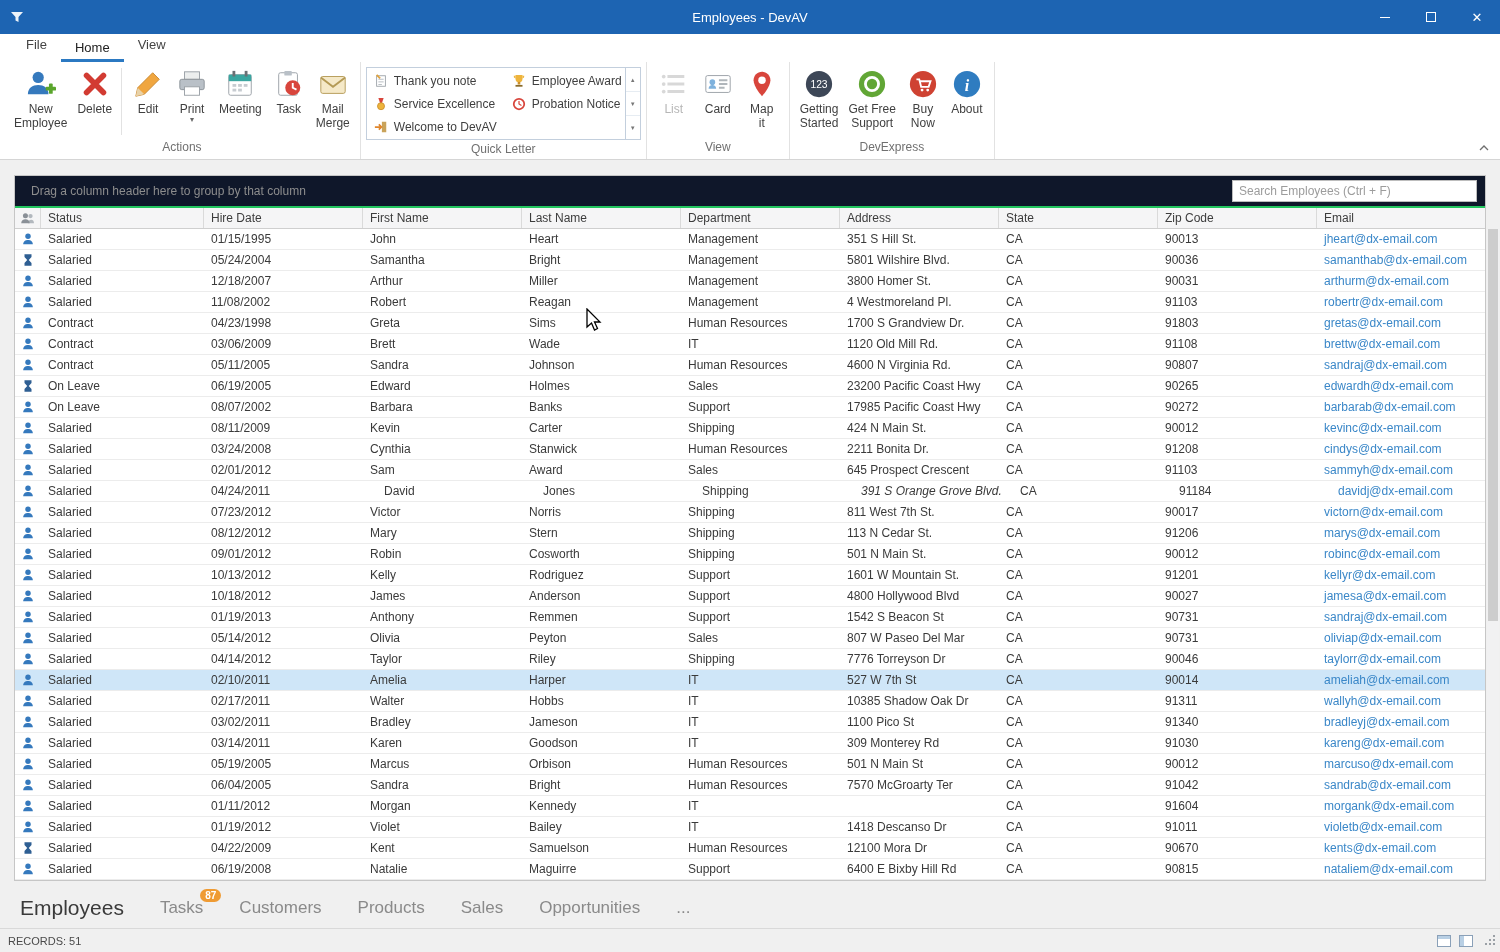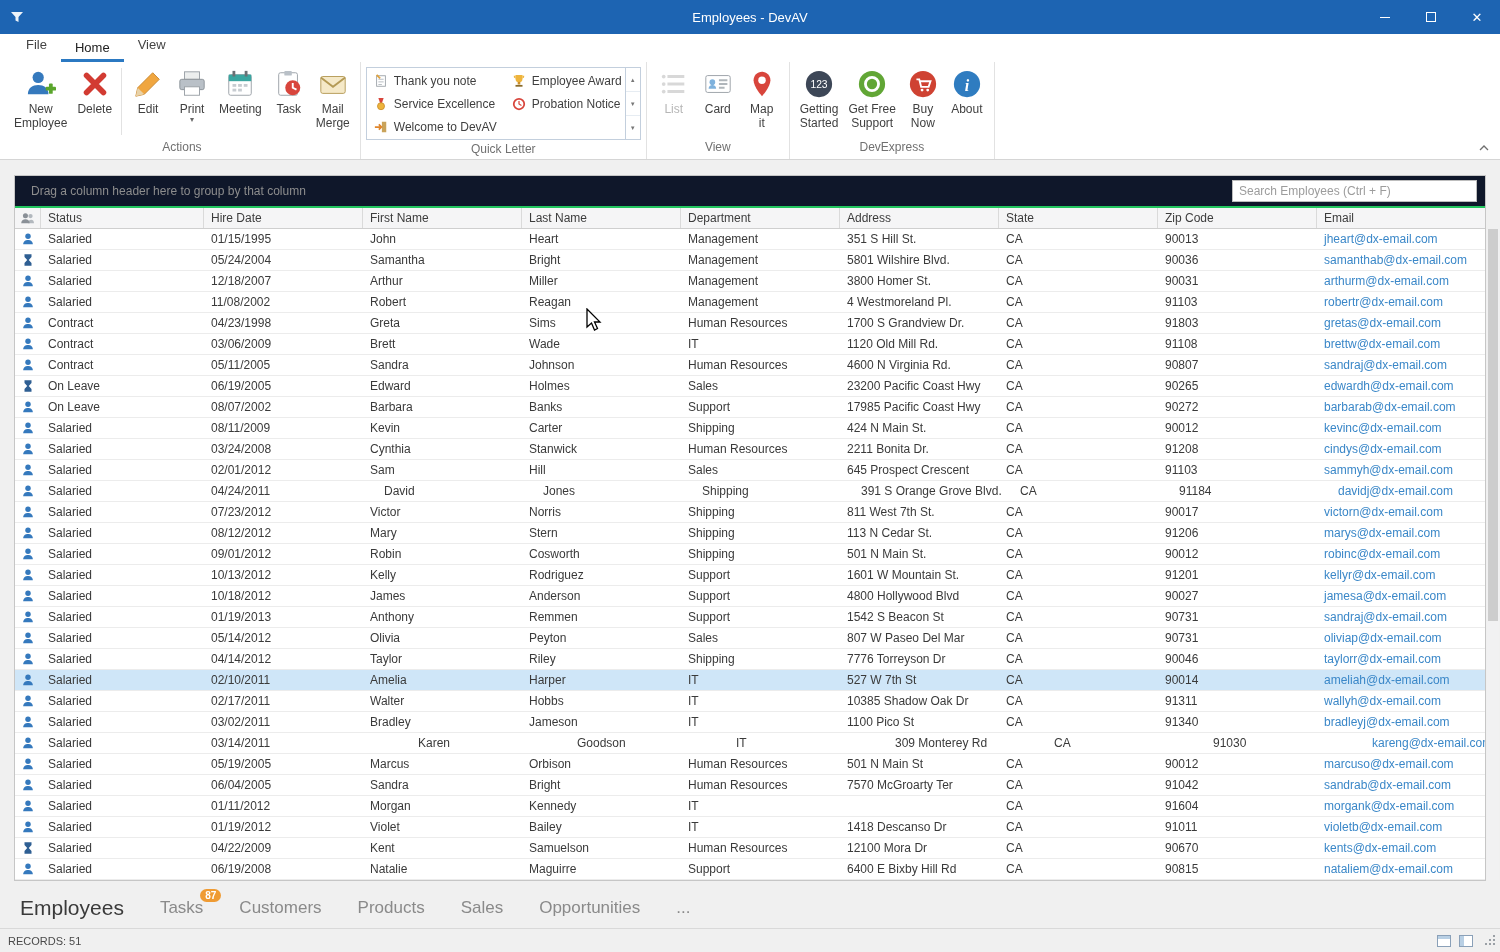--- a/index.html
+++ b/index.html
@@ -586,42 +586,42 @@
         <div class="grow">
           <div class="gcell icon" style="width: 26px;">
             <svg viewBox="0 0 16 16">
               <circle cx="8" cy="4.8" r="3.1" fill="#3579bd"></circle>
               <path d="M2.5 14c0-3.5 2.5-5 5.5-5s5.5 1.5 5.5 5z" fill="#3579bd"></path>
             </svg>
           </div>
           <div class="gcell" style="width: 163px;">Salaried</div>
           <div class="gcell" style="width: 159px;">02/01/2012</div>
           <div class="gcell" style="width: 159px;">Sam</div>
-          <div class="gcell" style="width: 159px;">Hill</div>
+          <div class="gcell" style="width: 159px;">Award</div>
           <div class="gcell" style="width: 159px;">Sales</div>
           <div class="gcell" style="width: 159px;">645 Prospect Crescent</div>
           <div class="gcell" style="width: 159px;">CA</div>
           <div class="gcell" style="width: 159px;">91103</div>
           <div class="gcell" style="flex: 1 1 0%;">
             <span class="email-link">sammyh@dx-email.com</span>
           </div>
         </div>
         <div class="grow">
           <div class="gcell icon" style="width: 26px;">
             <svg viewBox="0 0 16 16">
               <circle cx="8" cy="4.8" r="3.1" fill="#3579bd"></circle>
               <path d="M2.5 14c0-3.5 2.5-5 5.5-5s5.5 1.5 5.5 5z" fill="#3579bd"></path>
             </svg>
           </div>
           <div class="gcell" style="width: 163px;">Salaried</div>
           <div class="gcell" style="width: 159px;">04/24/2011</div>
           <div class="gcell" style="width: 159px; margin-left: 14px;">David</div>
           <div class="gcell" style="width: 159px;">Jones</div>
           <div class="gcell" style="width: 159px;">Shipping</div>
-          <div class="gcell" style="width: 159px;">391 S Orange Grove Blvd.</div>
+          <div class="gcell" style="width: 159px; font-style: italic;">391 S Orange Grove Blvd.</div>
           <div class="gcell" style="width: 159px;">CA</div>
           <div class="gcell" style="width: 159px;">91184</div>
           <div class="gcell" style="flex: 1 1 0%;">
             <span class="email-link">davidj@dx-email.com</span>
           </div>
         </div>
         <div class="grow">
           <div class="gcell icon" style="width: 26px;">
             <svg viewBox="0 0 16 16">
               <circle cx="8" cy="4.8" r="3.1" fill="#3579bd"></circle>
@@ -832,21 +832,21 @@
         </div>
         <div class="grow">
           <div class="gcell icon" style="width: 26px;">
             <svg viewBox="0 0 16 16">
               <circle cx="8" cy="4.8" r="3.1" fill="#3579bd"></circle>
               <path d="M2.5 14c0-3.5 2.5-5 5.5-5s5.5 1.5 5.5 5z" fill="#3579bd"></path>
             </svg>
           </div>
           <div class="gcell" style="width: 163px;">Salaried</div>
           <div class="gcell" style="width: 159px;">03/14/2011</div>
-          <div class="gcell" style="width: 159px; margin-left: 48px;">Karen</div>
+          <div class="gcell" style="width: 159px;">Karen</div>
           <div class="gcell" style="width: 159px;">Goodson</div>
           <div class="gcell" style="width: 159px;">IT</div>
           <div class="gcell" style="width: 159px;">309 Monterey Rd</div>
           <div class="gcell" style="width: 159px;">CA</div>
           <div class="gcell" style="width: 159px;">91030</div>
           <div class="gcell" style="flex: 1 1 0%;">
             <span class="email-link">kareng@dx-email.com</span>
           </div>
         </div>
         <div class="grow">

